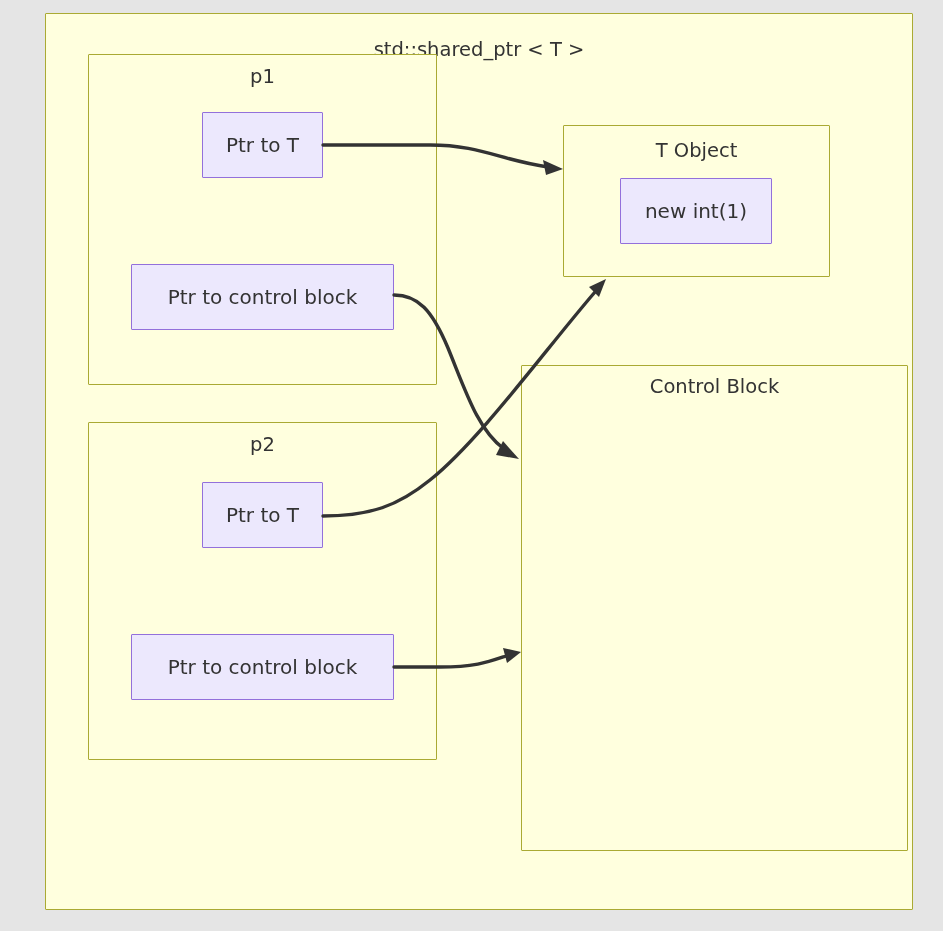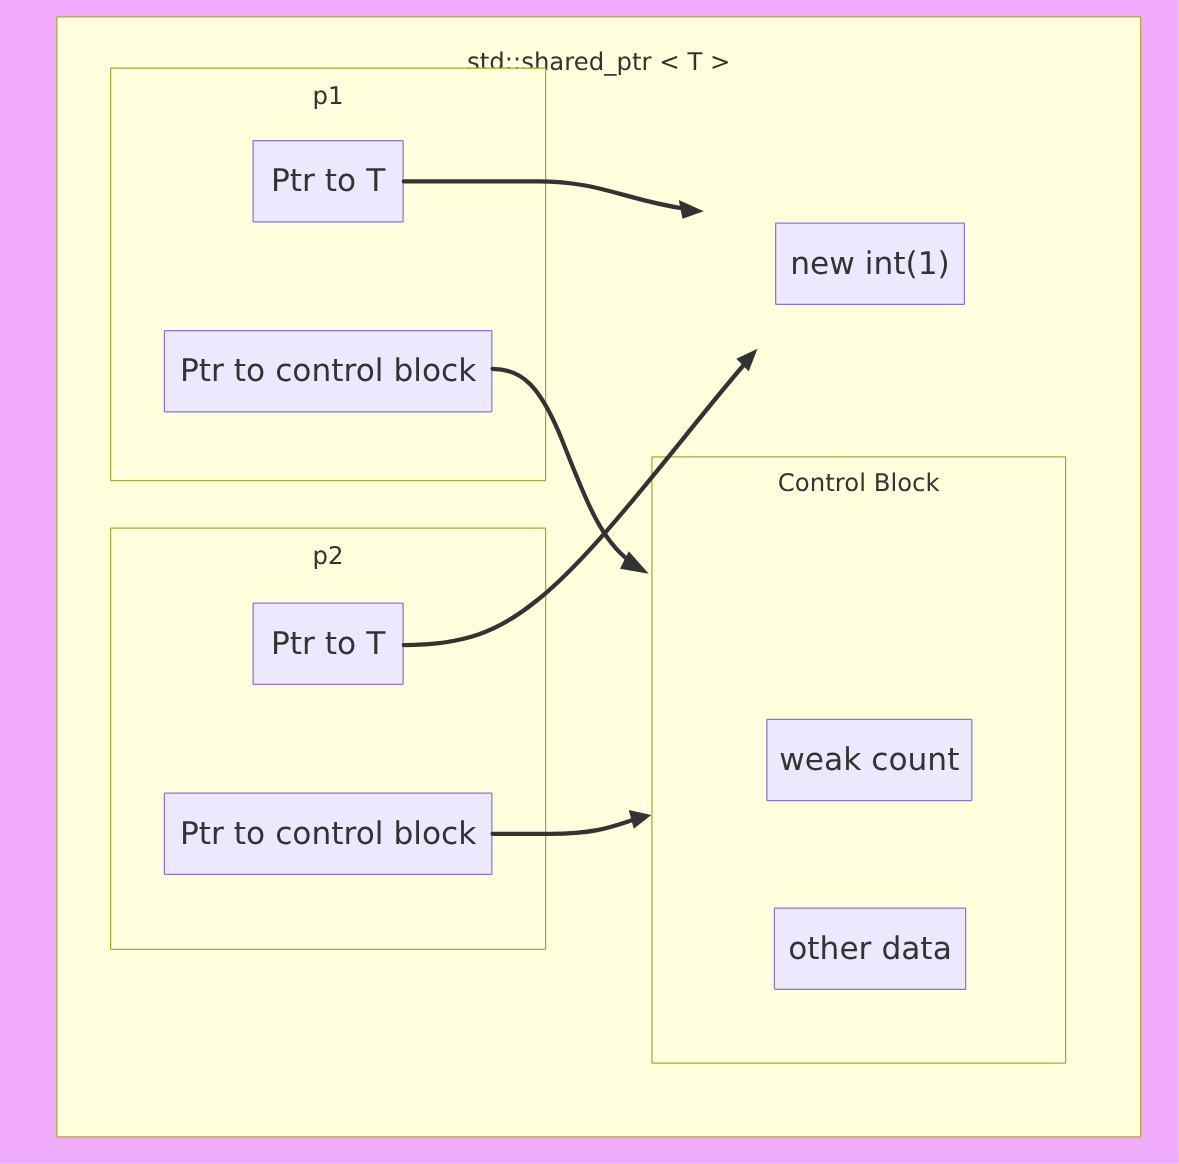--- a/index.html
+++ b/index.html
@@ -11,21 +11,21 @@
   body {
     width: 943px;
     height: 931px;
     font-family: "DejaVu Sans", "Liberation Sans", sans-serif;
     overflow: hidden;
   }
   #stage {
     position: relative;
     width: 943px;
     height: 931px;
-    background: #f0abfc;
+    background: #e5e5e5;
   }
 
   
   .cluster {
     position: absolute;
     background: #ffffde;
     border: 1.6px solid #aaaa33;
     box-sizing: border-box;
     border-radius: 1px;
   }
@@ -44,21 +44,21 @@
   
   .node {
     position: absolute;
     background: #ece8fd;
     border: 1.7px solid #9370db;
     box-sizing: border-box;
     display: flex;
     align-items: center;
     justify-content: center;
     color: #333333;
-    font-size: 25px;
+    font-size: 20px;
     line-height: 22px;
     white-space: nowrap;
     border-radius: 1px;
   }
 
   
   #edges {
     position: absolute;
     left: 0;
     top: 0;
@@ -89,22 +89,25 @@
   </div>
 
   <div class="cluster" style="left:88px; top:54px; width:349px; height:331px;">
     <div class="cluster-label" style="top:11px;">p1</div>
   </div>
 
   <div class="cluster" style="left:88px; top:422px; width:349px; height:338px;padding-left:48px;">
     <div class="cluster-label" style="top:11px;">p2</div>
   </div>
 
+  <div class="cluster" style="left:563px; top:125px; width:267px; height:152px;">
+    <div class="cluster-label" style="top:14px;">T Object</div>
+  </div>
 
-  <div class="cluster" style="left:521px; top:365px; width:332px; height:486px;">
+  <div class="cluster" style="left:521px; top:365px; width:387px; height:486px;">
     <div class="cluster-label" style="top:10px;">Control Block</div>
   </div>
 
   <div class="node" style="left:202px; top:112px; width:121px; height:66px;">
     <span>Ptr to T</span>
   </div>
 
   <div class="node" style="left:131px; top:264px; width:263px; height:66px;">
     <span>Ptr to control block</span>
   </div>
@@ -115,27 +118,21 @@
 
   <div class="node" style="left:131px; top:634px; width:263px; height:66px;">
     <span>Ptr to control block</span>
   </div>
 
   <div class="node" style="left:620px; top:178px; width:152px; height:66px;align-items:center;">
     <span>new int(1)</span>
   </div>
 
 
-  <div class="node" style="left:613px; top:575px; width:165px; height:66px;">
-    <span>weak count</span>
-  </div>
 
-  <div class="node" style="left:619px; top:726px; width:154px; height:66px;">
-    <span>other data</span>
-  </div>
 
   <svg id="edges" viewBox="0 0 943 931" width="943" height="931">
 
     <g>
       <path class="edge-path" d="M 323,145 L 430,145 C 480,145 500,160 548,167"></path>
       <polygon class="arrow-head" points="563,169 543,160 546,175"></polygon>
     </g>
 
     <g>
       <path class="edge-path" d="M 394,295 C 418,295 432,310 448,348 C 466,392 478,430 504,449"></path>

